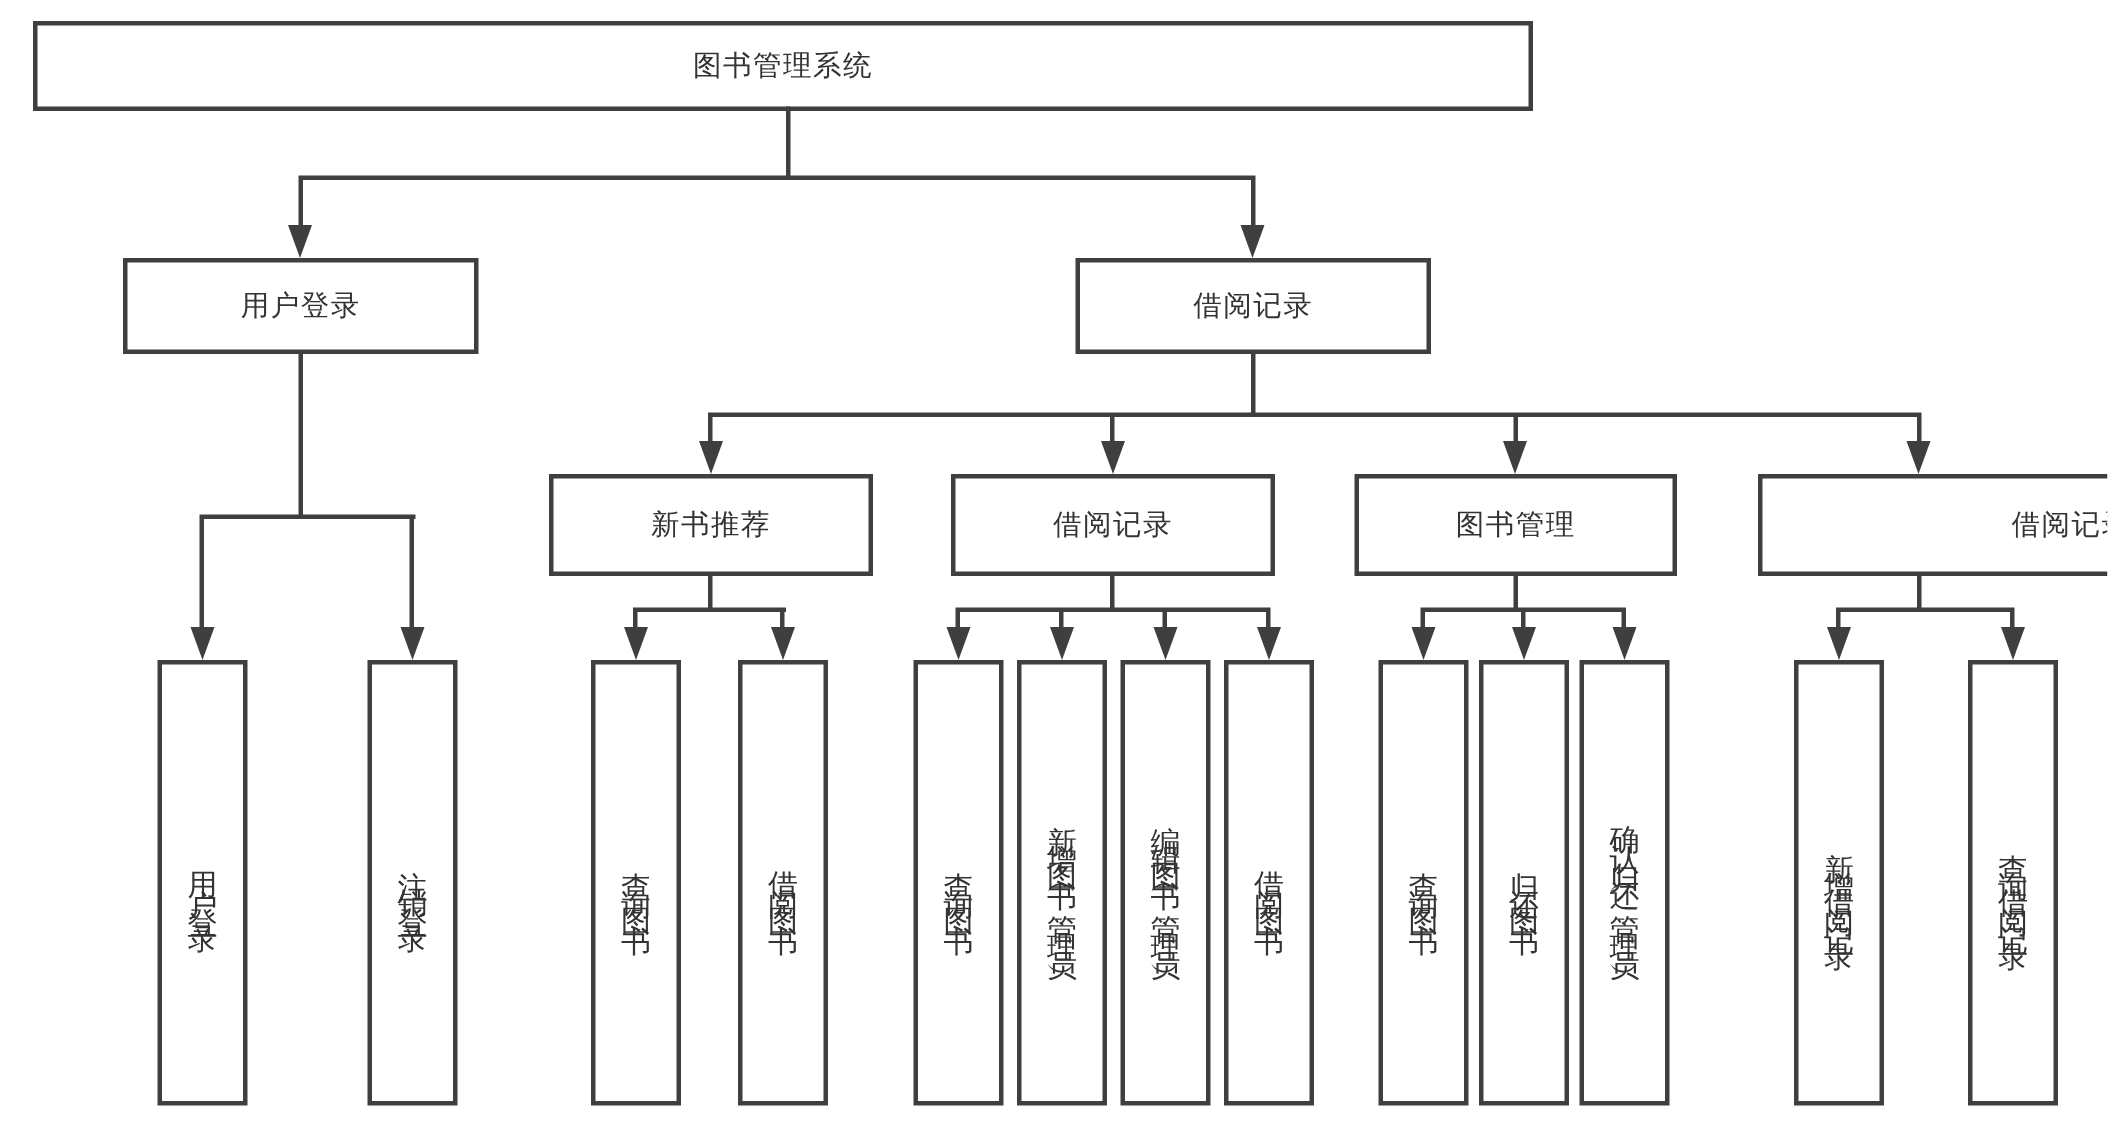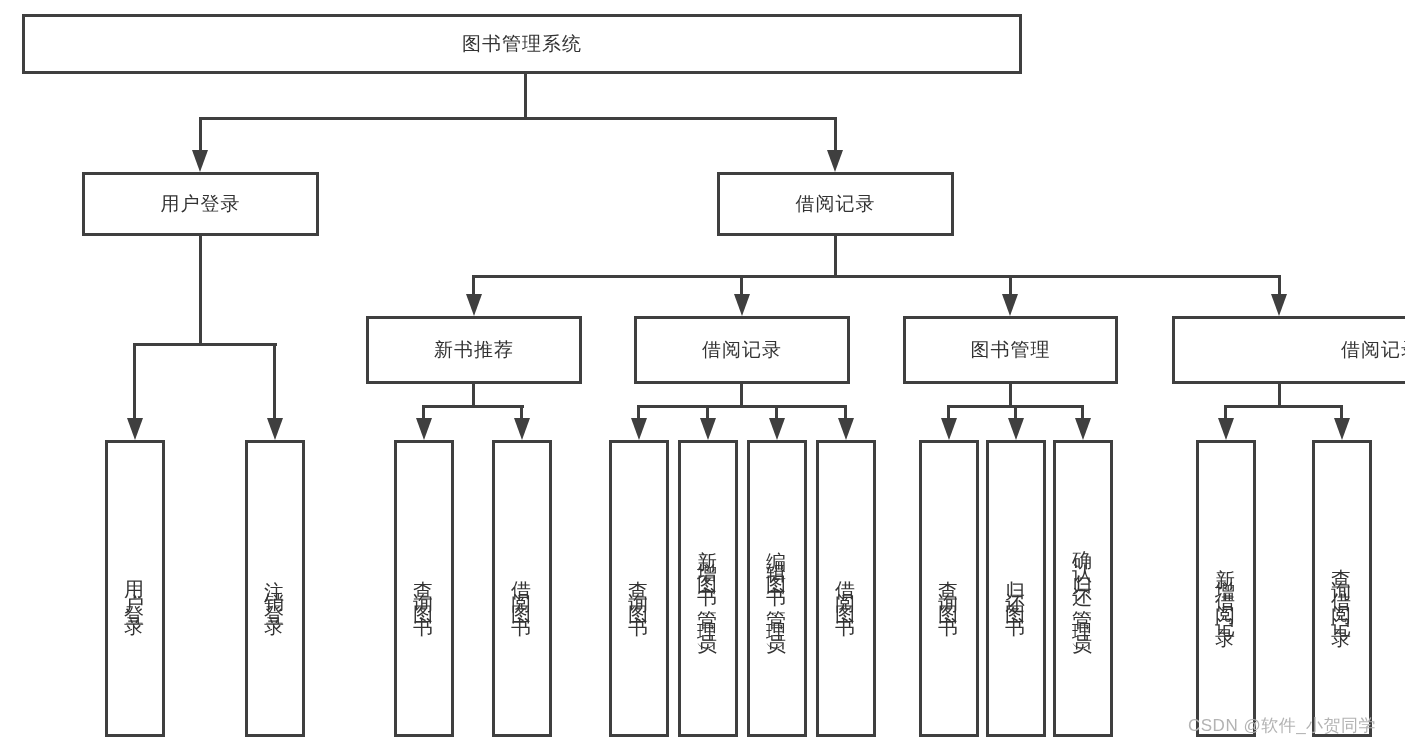--- a/index.html
+++ b/index.html
@@ -157,15 +157,14 @@
   <div class="arr" style="left:1008px; top:418px;"></div>
   <div class="arr" style="left:1075px; top:418px;"></div>
 
   <div class="ln" style="left:1278px; top:384px; width:3px; height:24px;"></div>
   <div class="ln" style="left:1224px; top:405px; width:119px; height:3px;"></div>
   <div class="ln" style="left:1224px; top:408px; width:3px; height:10px;"></div>
   <div class="ln" style="left:1340px; top:408px; width:3px; height:10px;"></div>
   <div class="arr" style="left:1218px; top:418px;"></div>
   <div class="arr" style="left:1334px; top:418px;"></div>
 
-  <div class="watermark">CSDN @软件_小贺同学</div>
 
 </div>
 
 </body></html>

